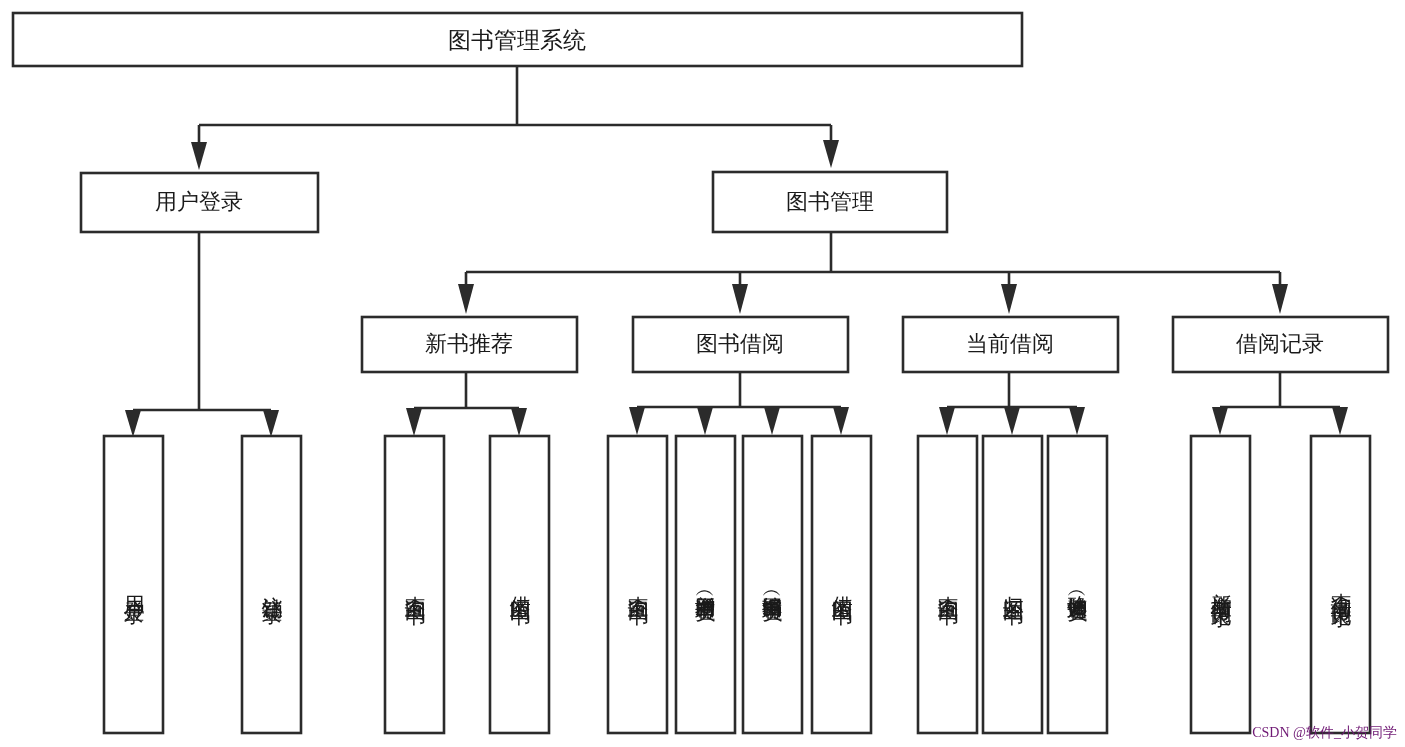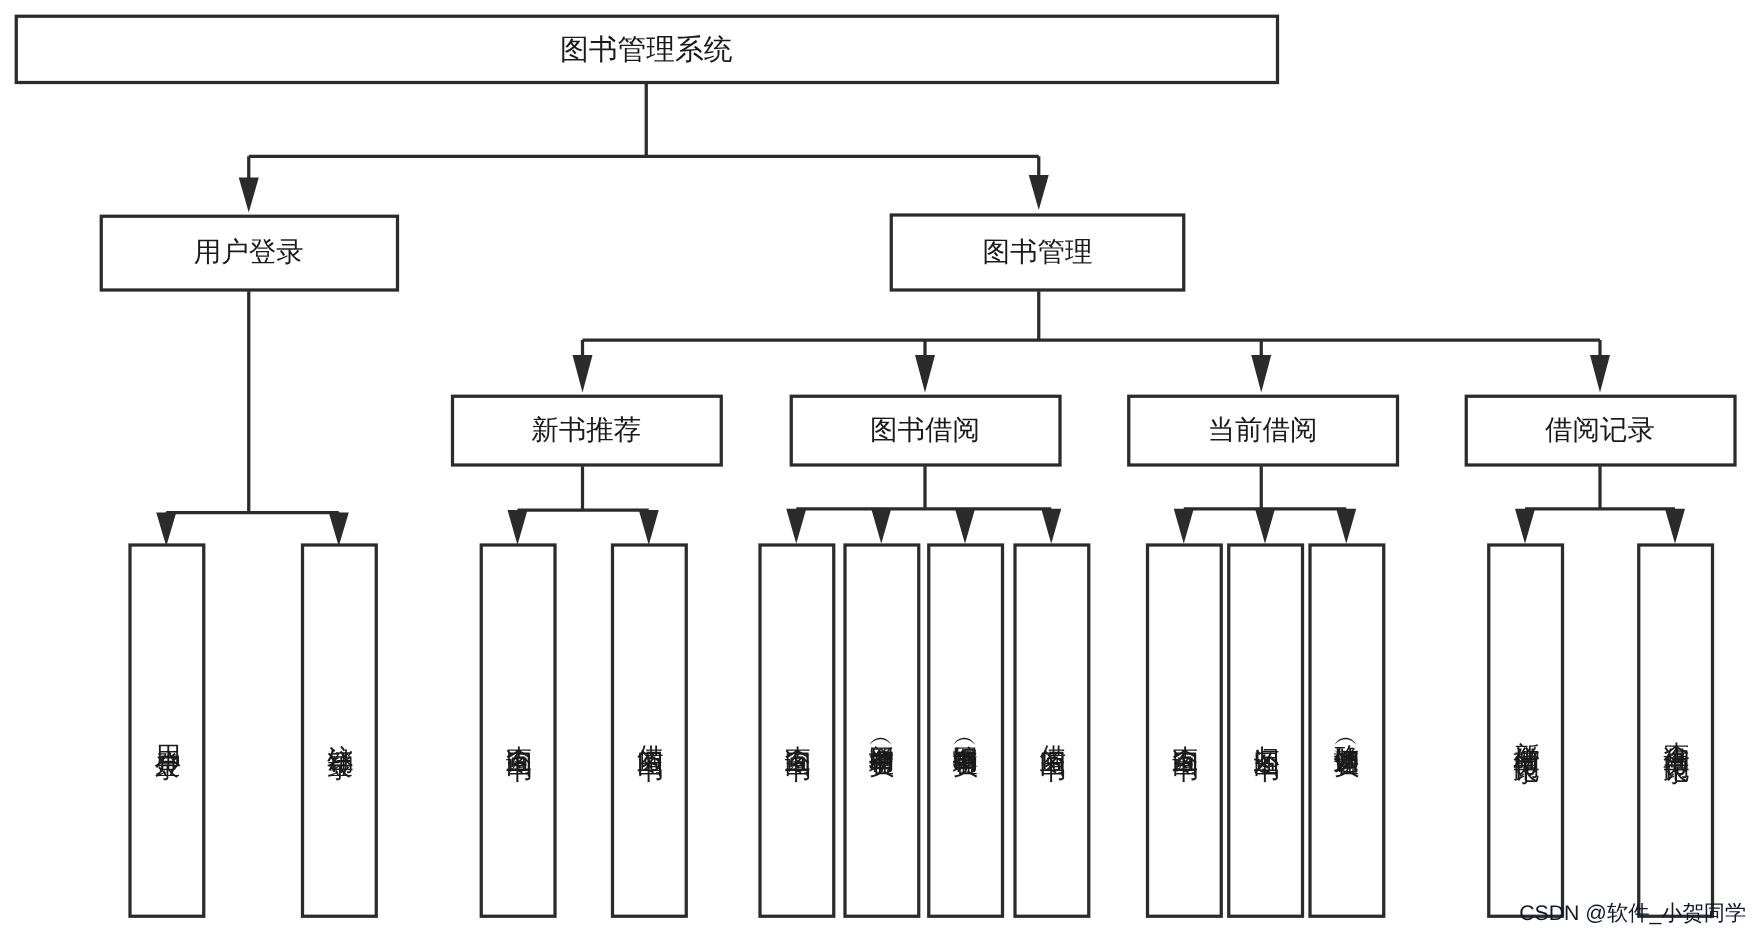--- a/index.html
+++ b/index.html
@@ -86,23 +86,23 @@
     text-align: center;
   }
   .leaf-text.compact span {
     font-size: 20px;
     letter-spacing: 1px;
   }
   .watermark {
     position: absolute;
     right: 8px;
     bottom: 5px;
-    font-family: Liberation Sans, sans-serif;
-    font-size: 17px;
-    color: #0f172a;
+    font-family: Liberation Serif, serif;
+    font-size: 14px;
+    color: #701a75;
     white-space: nowrap;
     user-select: none;
   }
 </style>
 </head>
 <body>
 
 <div id="diagram-root">
 
   <svg class="diagram-canvas" viewBox="0 0 1405 747" xmlns="http://www.w3.org/2000/svg">

